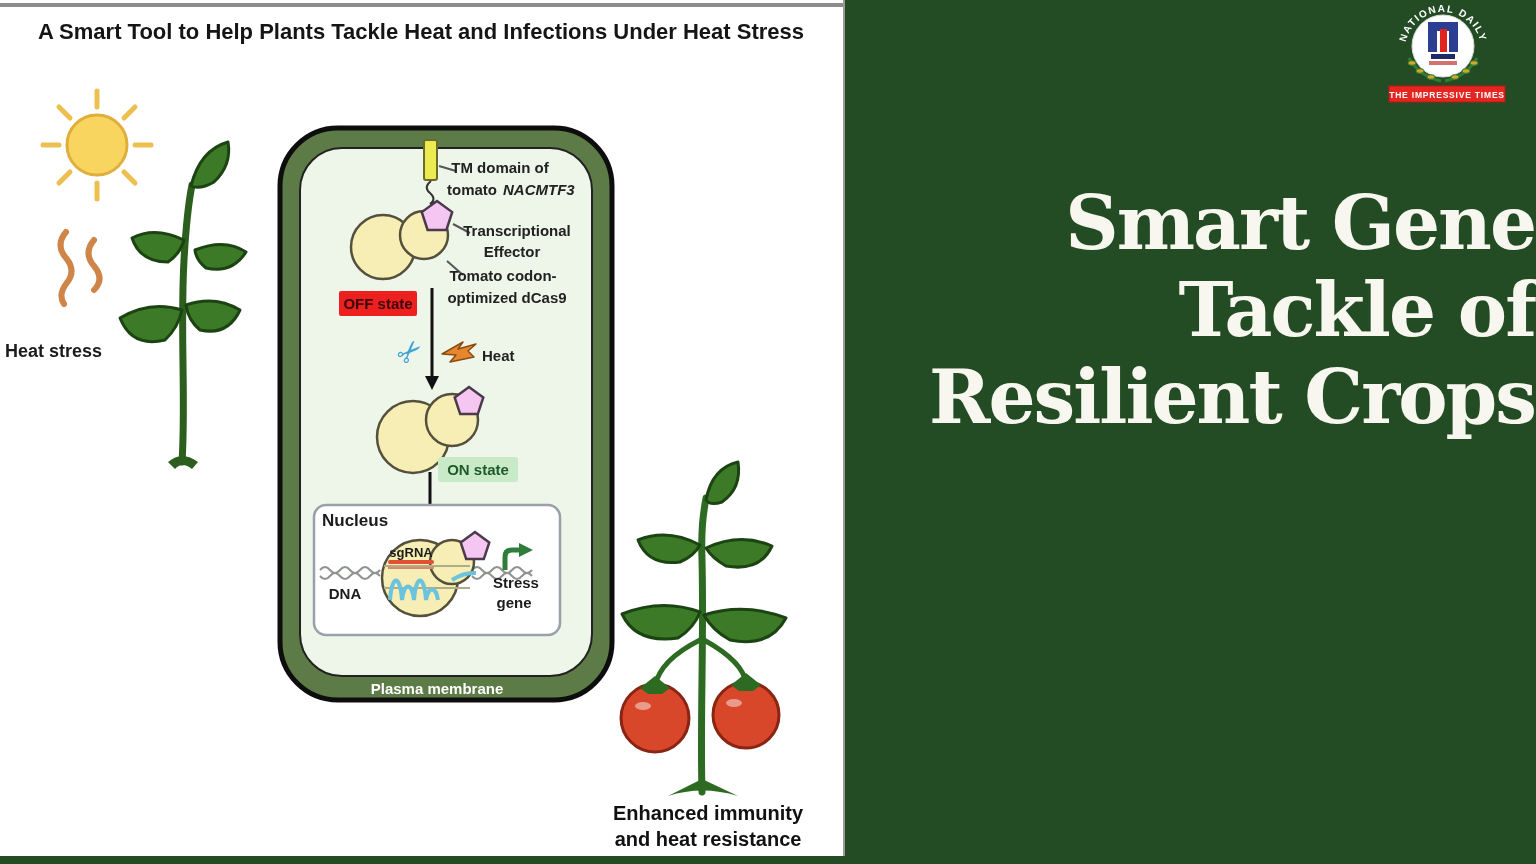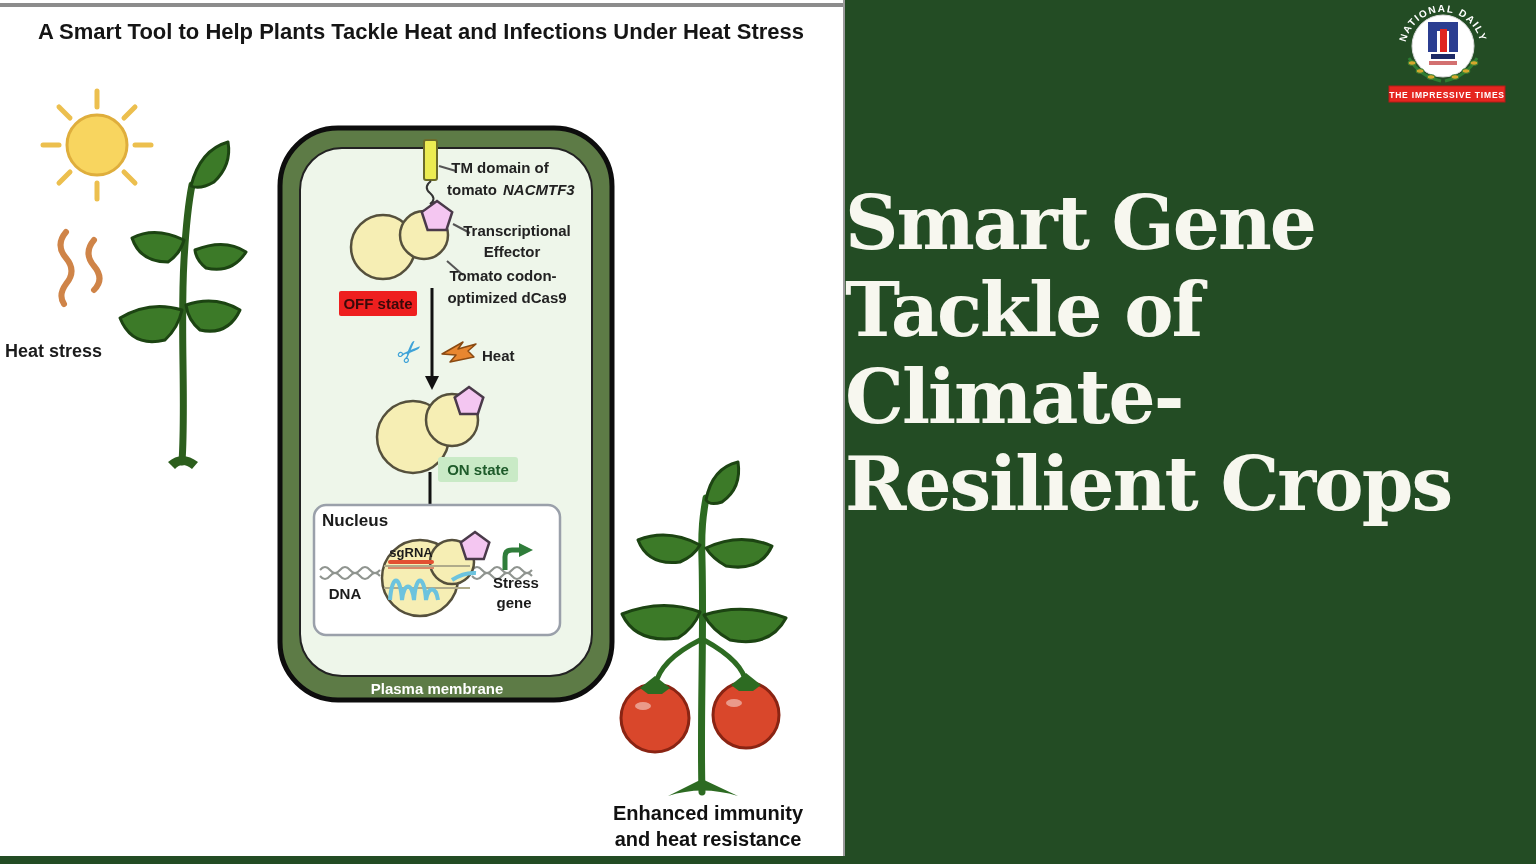--- a/index.html
+++ b/index.html
@@ -1,21 +1,21 @@
 <!DOCTYPE html>
 <html><head>
 <meta charset="utf-8">
 <style>
   html,body{margin:0;padding:0;}
   body{width:1536px;height:864px;overflow:hidden;background:#234c24;font-family:"Liberation Sans",sans-serif;}
   .canvas{position:absolute;top:0;left:0;width:1492px;height:864px;background:#234c24;}
   .left-panel{position:absolute;top:0;left:0;width:843px;height:856px;background:#ffffff;border-right:2px solid #9a9a9a;}
   .top-rule{position:absolute;top:3px;left:0;width:843px;height:4px;background:#8c8c8c;}
   .diagram-svg{position:absolute;top:0;left:0;}
-  .headline{position:absolute;left:845px;top:180px;width:690px;text-align:left;
+  .headline{position:absolute;left:845px;top:180px;width:690px;text-align:right;
     font-family:"DejaVu Serif","Liberation Serif",serif;font-weight:bold;
     font-size:74px;line-height:87px;letter-spacing:-2px;color:#f7f7ef;}
   .logo-svg{position:absolute;left:1383px;top:2px;}
   svg text{font-family:"Liberation Sans",sans-serif;}
 </style>
 </head>
 <body>
 
 <div class="canvas">
 
@@ -164,21 +164,20 @@
         <polygon points="731,685 746,673 761,685 753,691 739,691" fill="#2d6b22"></polygon>
       </g>
       <text x="708" y="820" text-anchor="middle" font-size="20" font-weight="bold" fill="#111">Enhanced immunity</text>
       <text x="708" y="846" text-anchor="middle" font-size="20" font-weight="bold" fill="#111">and heat resistance</text>
     </svg>
   </div>
 
   <div class="headline">
     <div>Smart Gene</div>
     <div>Tackle of</div>
-    <div>Climate-</div>
     <div>Resilient Crops</div>
   </div>
 
   <svg class="logo-svg" width="128" height="104" viewBox="0 0 128 104">
     <defs>
       <path id="logoArc" d="M 22 48 A 38 38 0 0 1 98 48" fill="none"></path>
     </defs>
     <circle cx="60" cy="44" r="31" fill="#ffffff" stroke="#d8d8d8" stroke-width="1"></circle>
     <text font-size="10" font-weight="bold" fill="#ffffff" letter-spacing="1.5">
       <textPath href="#logoArc" startOffset="50%" text-anchor="middle">NATIONAL DAILY</textPath>

